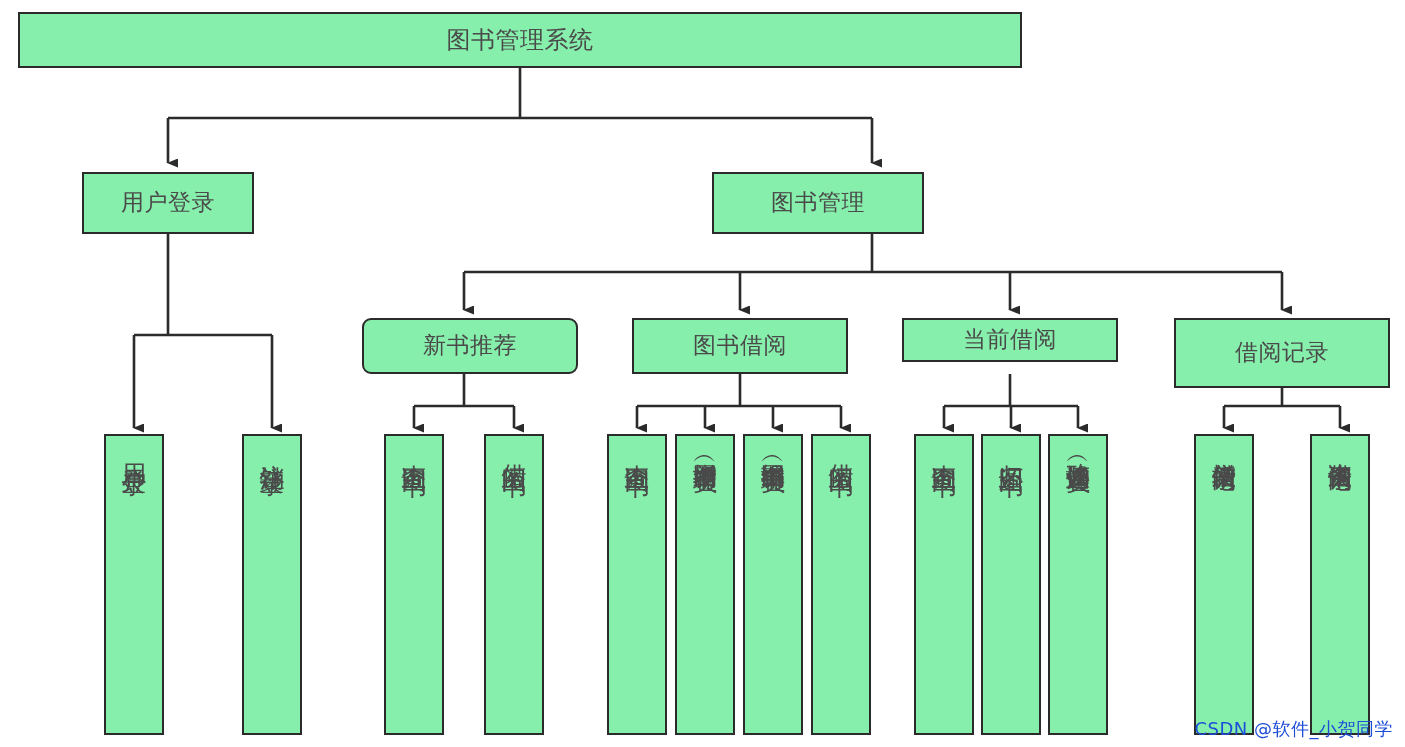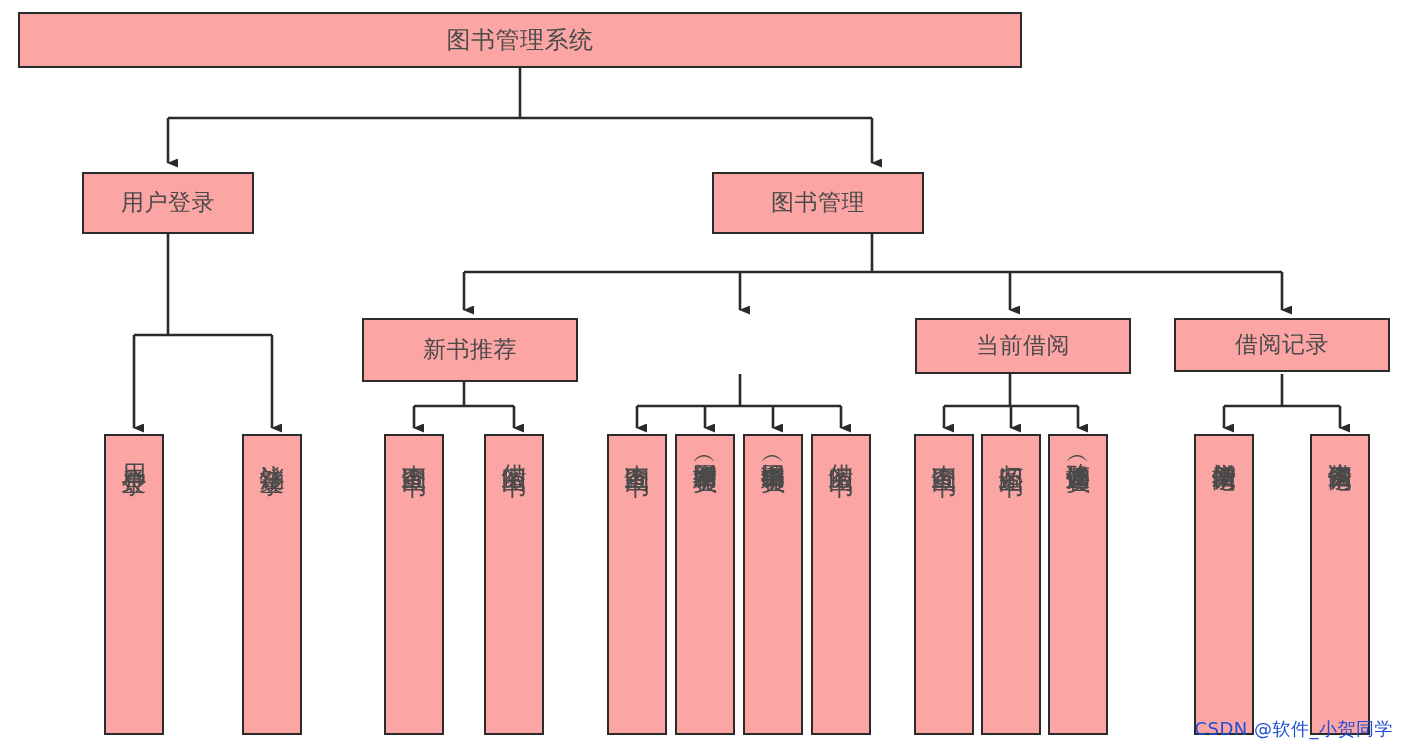--- a/index.html
+++ b/index.html
@@ -22,21 +22,21 @@
     position: absolute;
     left: 0;
     top: 0;
     width: 1405px;
     height: 747px;
     pointer-events: none;
   }
   .node {
     position: absolute;
     box-sizing: border-box;
-    background: #fca5a5;
+    background: #86efac;
     border: 2px solid #2b2b2b;
     display: flex;
     align-items: center;
     justify-content: center;
     color: #404040;
     text-align: center;
     z-index: 2;
   }
   .node .node-label {
     display: block;
@@ -142,27 +142,30 @@
     <span class="node-label">图书管理系统</span>
   </div>
 
   <div class="node horizontal" style="left:82px; top:172px; width:172px; height:62px;">
     <span class="node-label">用户登录</span>
   </div>
   <div class="node horizontal" style="left:712px; top:172px; width:212px; height:62px;">
     <span class="node-label">图书管理</span>
   </div>
 
-  <div class="node horizontal" style="left:362px; top:318px; width:216px; height:64px;">
+  <div class="node horizontal" style="left:362px; top:318px; width:216px; height:56px;border-radius:9px;">
     <span class="node-label">新书推荐</span>
   </div>
-  <div class="node horizontal" style="left:902px; top:318px; width:216px; height:56px;margin-left:13px;">
+  <div class="node horizontal" style="left:632px; top:318px; width:216px; height:56px;">
+    <span class="node-label">图书借阅</span>
+  </div>
+  <div class="node horizontal" style="left:902px; top:318px; width:216px; height:44px;">
     <span class="node-label">当前借阅</span>
   </div>
-  <div class="node horizontal" style="left:1174px; top:318px; width:216px; height:54px;">
+  <div class="node horizontal" style="left:1174px; top:318px; width:216px; height:70px;">
     <span class="node-label">借阅记录</span>
   </div>
 
   <div class="node vertical" style="left:104px; top:434px; width:60px; height:301px;">
     <span class="node-label">用户登录</span>
   </div>
   <div class="node vertical" style="left:242px; top:434px; width:60px; height:301px;">
     <span class="node-label">注销登录</span>
   </div>
 

